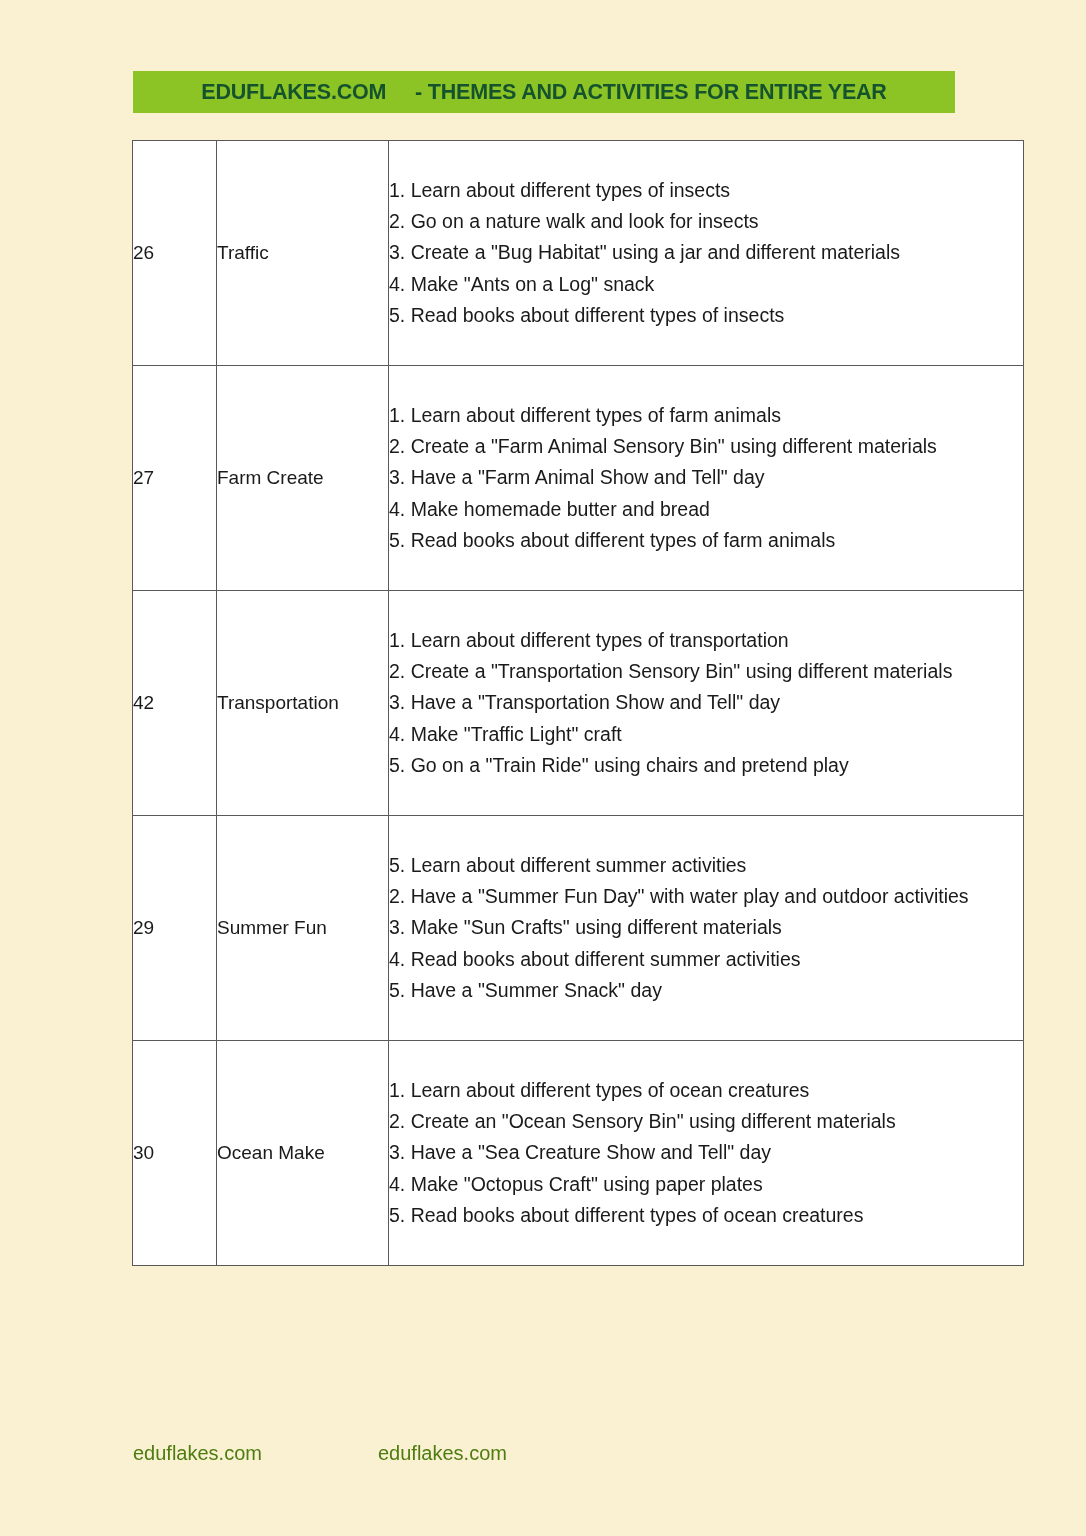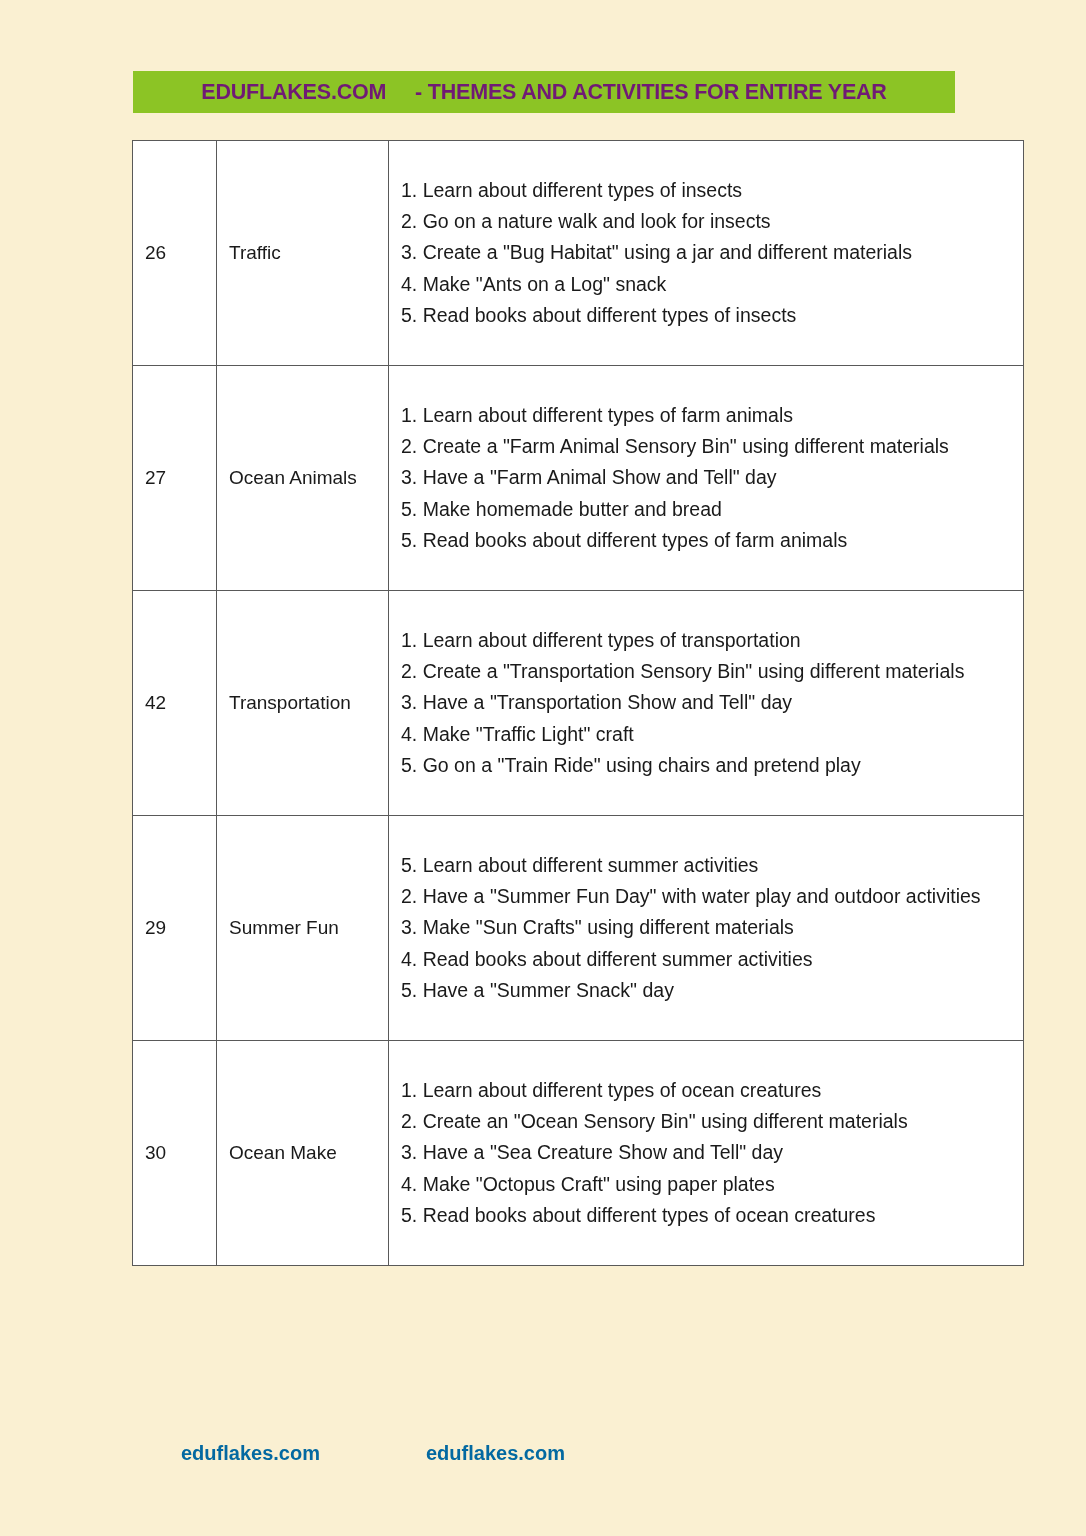--- a/index.html
+++ b/index.html
@@ -26,39 +26,39 @@
     height: 42px;
     background: #8cc425;
     display: flex;
     align-items: center;
     justify-content: center;
   }
   .banner-text {
     font-size: 21.5px;
     font-weight: bold;
     letter-spacing: -0.2px;
-    color: #701a75;
+    color: #14532d;
     white-space: pre;
   }
 
   
   .sheet-table {
     position: absolute;
     left: 132px;
     top: 140px;
     width: 891px;
     border-collapse: collapse;
     background: #ffffff;
     table-layout: fixed;
   }
   .sheet-table td {
     border: 1px solid #595959;
     background: #ffffff;
     vertical-align: middle;
-    padding: 12px;
+    padding: 0;
   }
   .col-num   { width: 84px; }
   .col-theme { width: 172px; }
   .col-act   { width: 635px; }
 
   .cell-num {
     font-size: 19px;
     padding-left: 10px;
     color: #1a1a1a;
     margin-left: 22px;
@@ -82,23 +82,22 @@
 
   
   .footer {
     position: absolute;
     left: 133px;
     top: 1442px;
     width: 830px;
     display: flex;
     align-items: center;
     font-size: 20px;
-    font-weight: bold;
-    color: #0369a1;
-    margin-left: 48px;
+    font-weight: normal;
+    color: #4d7c0f;
   }
   .footer .f1 { width: 245px; }
   .footer .f2 { width: 340px; }
   .footer .f3 { width: 245px; }
 </style>
 </head>
 <body>
 
 <div class="banner">
   <span class="banner-text">EDUFLAKES.COM     - THEMES AND ACTIVITIES FOR ENTIRE YEAR</span>
@@ -117,26 +116,26 @@
       <td class="cell-act">
         <div class="act-line">1. Learn about different types of insects</div>
         <div class="act-line">2. Go on a nature walk and look for insects</div>
         <div class="act-line">3. Create a "Bug Habitat" using a jar and different materials</div>
         <div class="act-line">4. Make "Ants on a Log" snack</div>
         <div class="act-line">5. Read books about different types of insects</div>
       </td>
     </tr>
     <tr class="row">
       <td class="cell-num">27</td>
-      <td class="cell-theme">Ocean Animals</td>
+      <td class="cell-theme">Farm Create</td>
       <td class="cell-act">
         <div class="act-line">1. Learn about different types of farm animals</div>
         <div class="act-line">2. Create a "Farm Animal Sensory Bin" using different materials</div>
         <div class="act-line">3. Have a "Farm Animal Show and Tell" day</div>
-        <div class="act-line">5. Make homemade butter and bread</div>
+        <div class="act-line">4. Make homemade butter and bread</div>
         <div class="act-line">5. Read books about different types of farm animals</div>
       </td>
     </tr>
     <tr class="row">
       <td class="cell-num">42</td>
       <td class="cell-theme">Transportation</td>
       <td class="cell-act">
         <div class="act-line">1. Learn about different types of transportation</div>
         <div class="act-line">2. Create a "Transportation Sensory Bin" using different materials</div>
         <div class="act-line">3. Have a "Transportation Show and Tell" day</div>

